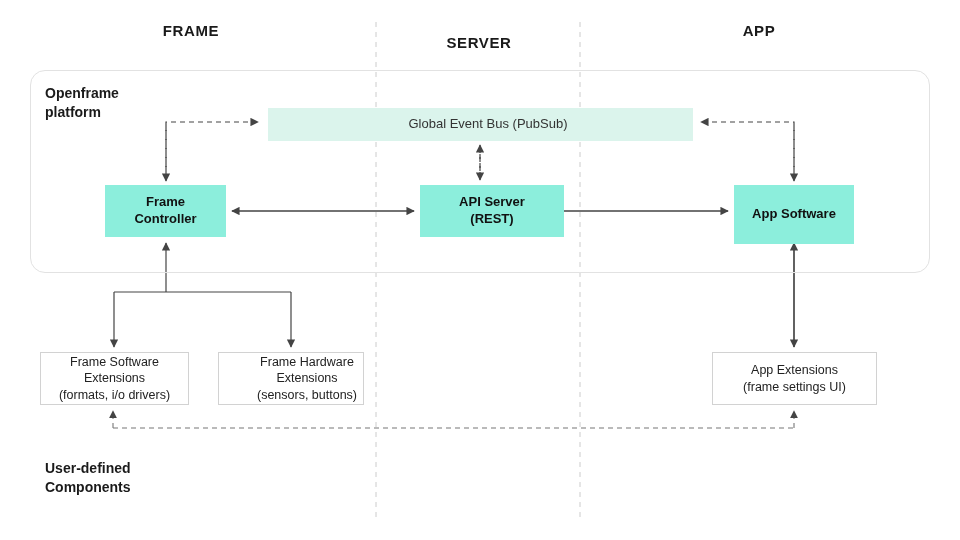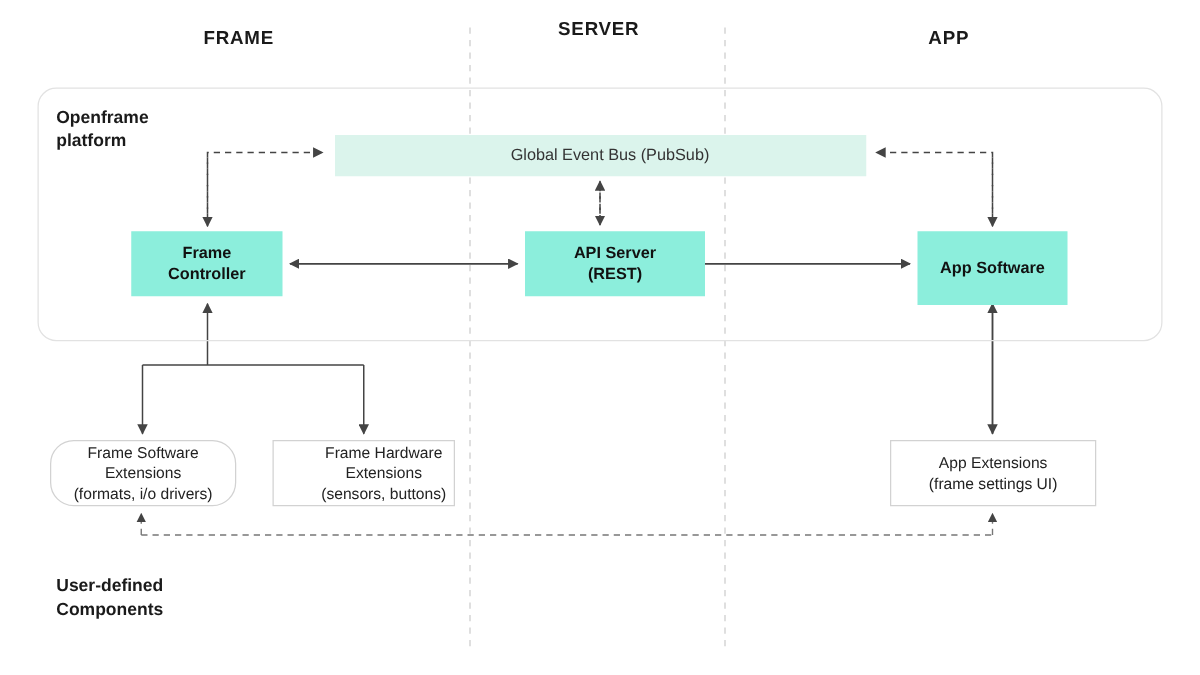--- a/index.html
+++ b/index.html
@@ -138,21 +138,21 @@
     </g>
 
     <g stroke="#777777" stroke-width="1.1" stroke-dasharray="5,4" fill="none">
       <path d="M 113 428 L 113 411" marker-end="url(#arrow)"></path>
       <path d="M 113 428 L 794 428"></path>
       <path d="M 794 428 L 794 411" marker-end="url(#arrow)"></path>
     </g>
   </svg>
 
   <div class="col-header" style="left:191px; top:22px;">FRAME</div>
-  <div class="col-header" style="left:479px; top:15px;">SERVER</div>
+  <div class="col-header" style="left:479px; top:34px;">SERVER</div>
   <div class="col-header" style="left:759px; top:22px;">APP</div>
 
   <div class="platform-frame" style="left:30px; top:70px; width:900px; height:203px;"></div>
 
   <div class="group-label" style="left:45px; top:84px;">
     <span class="node-line">Openframe</span>
     <span class="node-line">platform</span>
   </div>
 
   <div class="node node-bus" style="left:268px; top:108px; width:425px; height:33px;">
@@ -172,21 +172,21 @@
       <span class="node-line">(REST)</span>
     </div>
   </div>
 
   <div class="node node-core" style="left:734px; top:185px; width:120px; height:59px;">
     <div>
       <span class="node-line">App Software</span>
     </div>
   </div>
 
-  <div class="node node-ext" style="left:40px; top:352px; width:149px; height:53px;border-radius:19px;">
+  <div class="node node-ext" style="left:40px; top:352px; width:149px; height:53px;">
     <div>
       <span class="node-line">Frame Software</span>
       <span class="node-line">Extensions</span>
       <span class="node-line">(formats, i/o drivers)</span>
     </div>
   </div>
 
   <div class="node node-ext" style="left:218px; top:352px; width:146px; height:53px;padding-left:32px;">
     <div>
       <span class="node-line">Frame Hardware</span>

